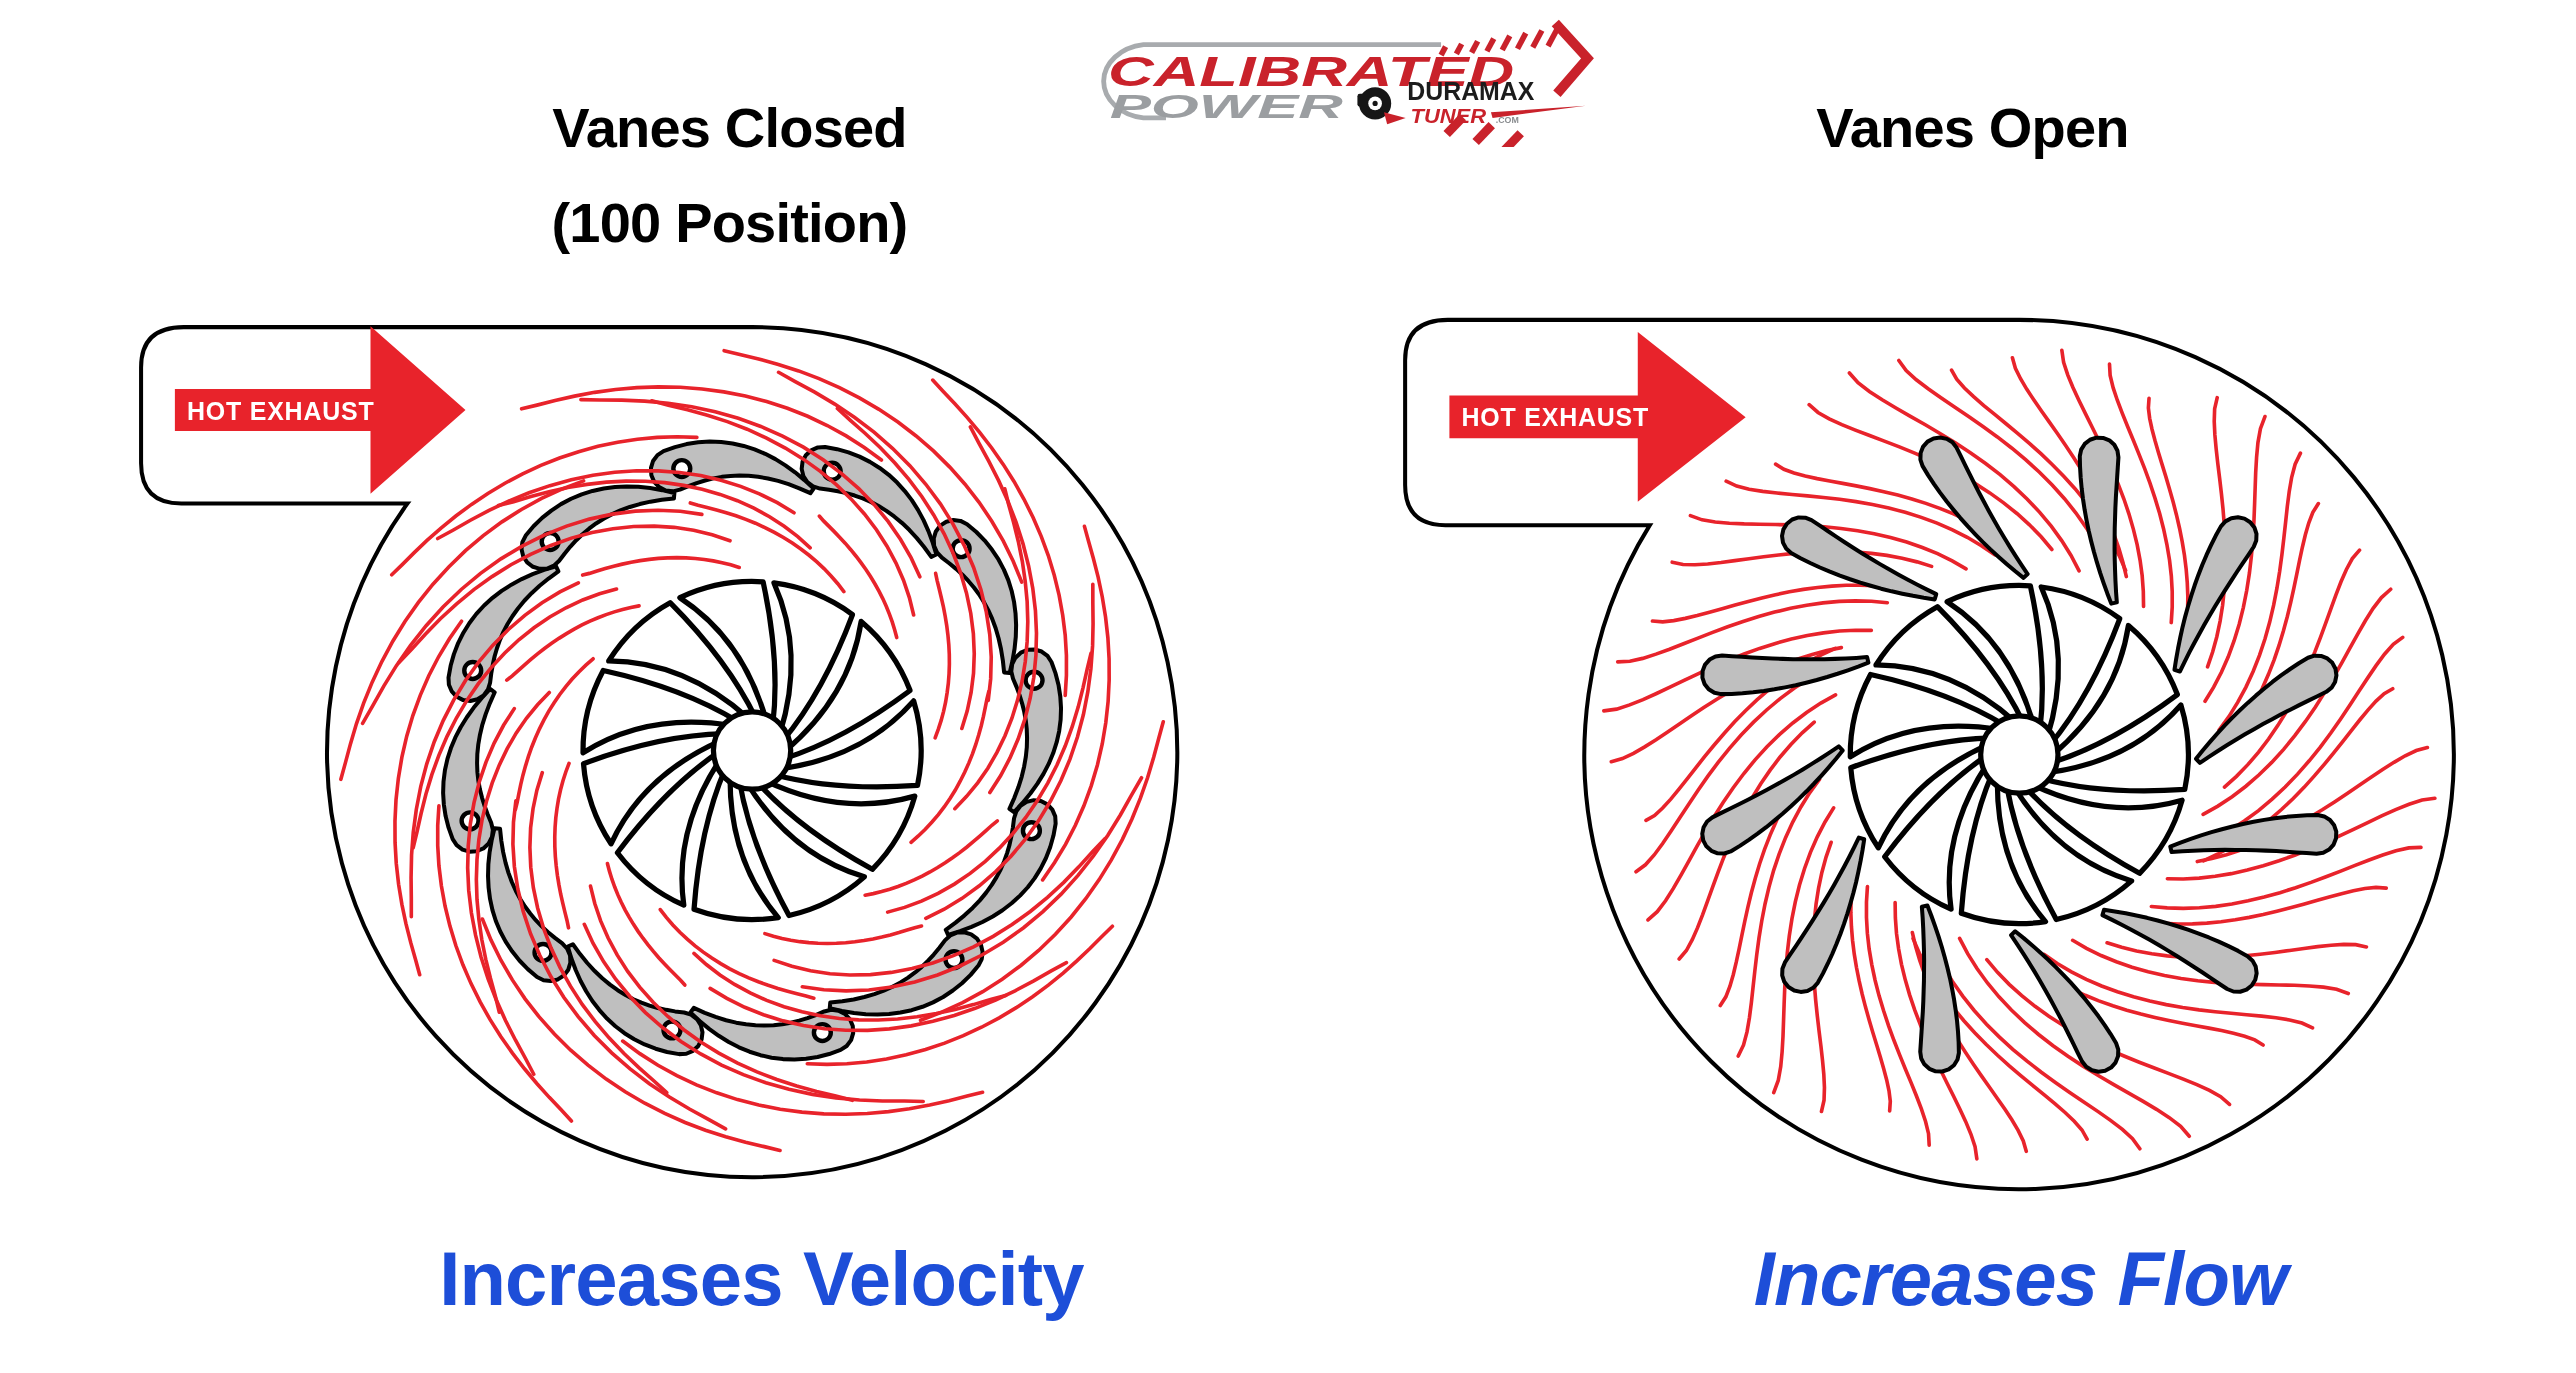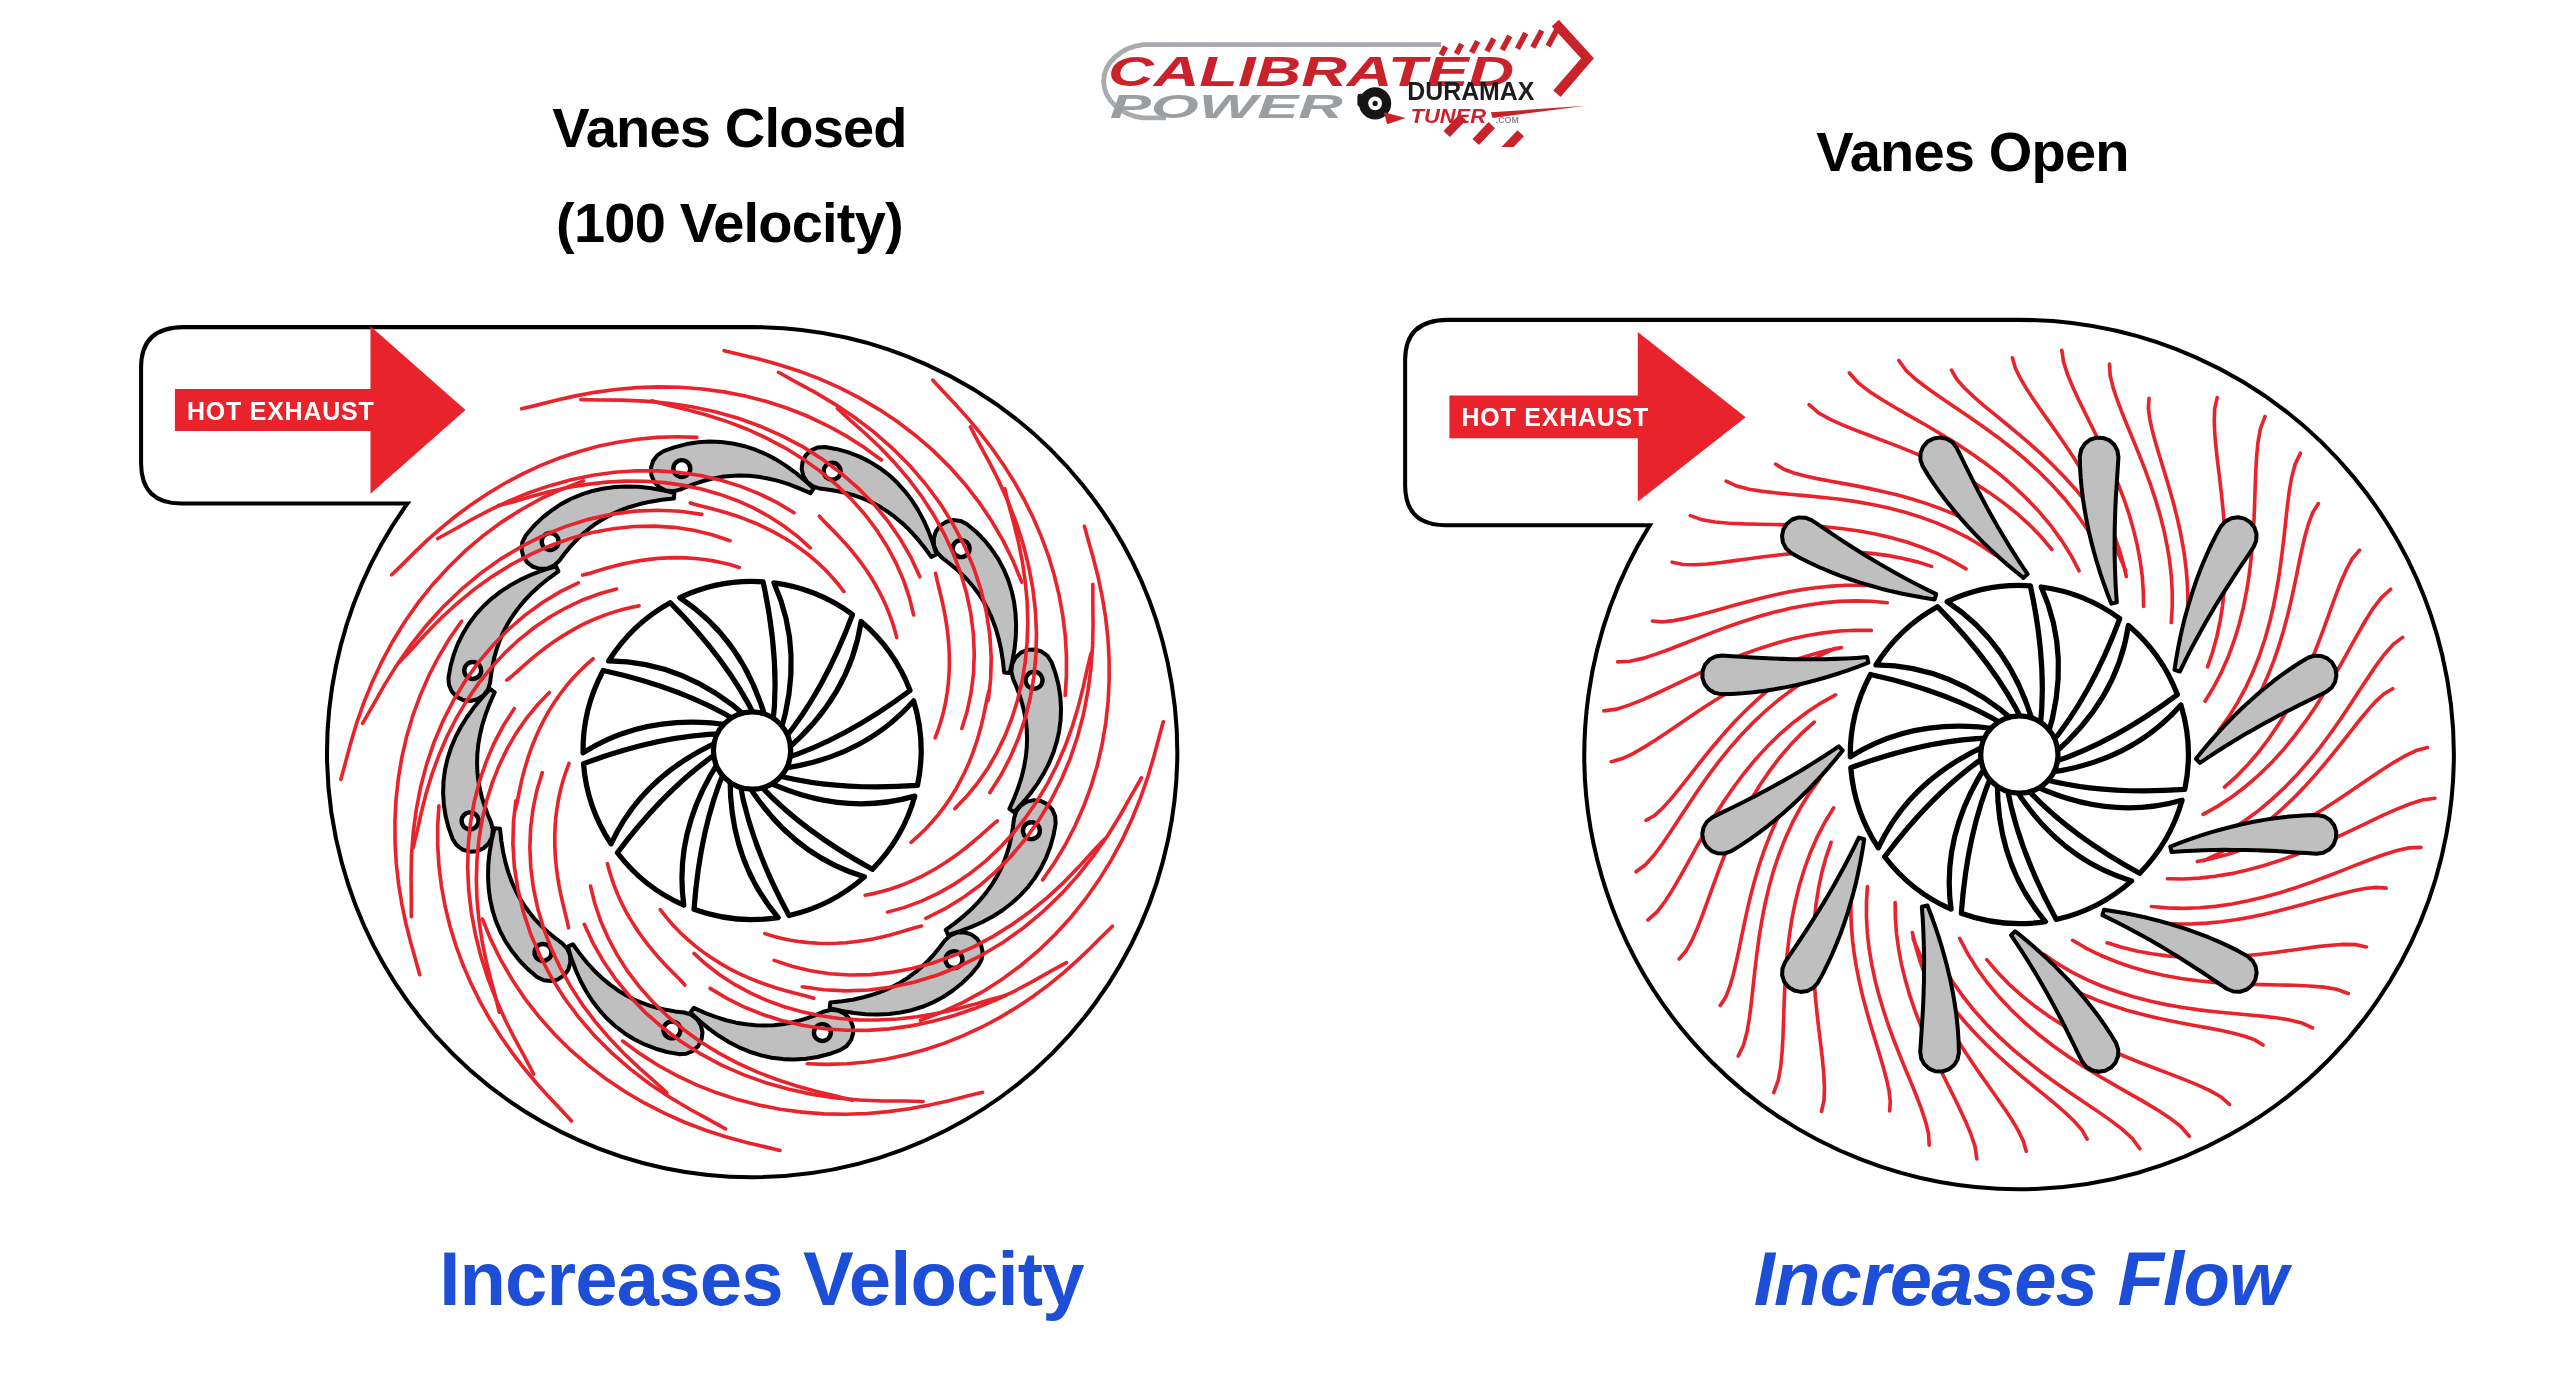--- a/index.html
+++ b/index.html
@@ -5,21 +5,21 @@
   html,body{margin:0;padding:0;}
   body{
     width:2576px;height:1373px;position:relative;background:#ffffff;
     font-family:"Liberation Sans", sans-serif;overflow:hidden;
   }
   .panel-title{
     position:absolute;top:80px;width:725px;text-align:center;
     font-size:56px;line-height:95px;font-weight:600;letter-spacing:-0.8px;color:#000;
   }
   #title-left{left:367px;}
-  #title-right{left:1610px;margin-top:24px;}
+  #title-right{left:1610px;}
   .caption{
     position:absolute;top:1235px;width:725px;text-align:center;
     font-size:76px;font-weight:600;letter-spacing:-0.8px;color:#1d4ed8;
   }
   #caption-left{left:399px;}
   #caption-right{left:1658px;font-style:italic;}
   .turbo-svg{position:absolute;}
   #turbo-left{left:129px;top:298px;}
   #turbo-right{left:1385px;top:298px;}
   #logo-svg{position:absolute;left:1063px;top:17.7px;}
@@ -67,21 +67,21 @@
     <path d="M 27,33 L 54,40 L 31,48 Z" fill="#c9222b"></path>
   </g>
   <text class="logo-dmx" x="428" y="102" font-size="31" fill="#1c1c1c" textLength="158" lengthAdjust="spacingAndGlyphs">DURAMAX</text>
   <text class="logo-tnr" x="432" y="130" font-size="25" fill="#c9222b" textLength="94" lengthAdjust="spacingAndGlyphs">TUNER</text>
   <path d="M 532,117 L 650,109 L 534,124 Z" fill="#c9222b"></path>
   <text class="logo-com" x="538" y="130" font-size="11" fill="#8a8d90">.COM</text>
 </svg>
 
 <div id="title-left" class="panel-title">
   <div>Vanes Closed</div>
-  <div>(100 Velocity)</div>
+  <div>(100 Position)</div>
 </div>
 <div id="title-right" class="panel-title">
   <div>Vanes Open</div>
 </div>
 
 <svg id="turbo-left" class="turbo-svg" width="1127" height="918" viewBox="0 0 1400 1140">
   <path d="M 68,36 H 774 A 528,528 0 1 1 346,255 H 65 Q 15,255 15,205 V 86 Q 15,36 68,36 Z" fill="#ffffff" stroke="#000000" stroke-width="5"></path>
   <g></g>
   <g>
       <path d="M858.4,236.6L869.7,238.0L880.6,239.9L891.1,242.2L901.4,245.2L911.5,248.8L921.4,253.1L931.2,258.3L940.9,264.3L950.5,271.2L960.1,279.1L969.5,288.1L978.7,298.1L987.7,309.2L996.6,321.4L1002.9,318.5L998.4,303.6L993.1,289.4L987.0,275.8L980.1,263.0L972.4,250.9L963.7,239.6L954.2,229.1L943.8,219.5L932.5,210.9L920.4,203.4L907.5,196.9L893.8,191.6L879.6,187.6L864.7,184.9L855.7,185.4L847.4,189.0L840.8,195.1L836.7,203.2L835.6,212.1L837.7,220.9L842.6,228.5L849.8,233.9Z" fill="#BFBFBF" stroke="#000000" stroke-width="5" stroke-linejoin="round"></path>

